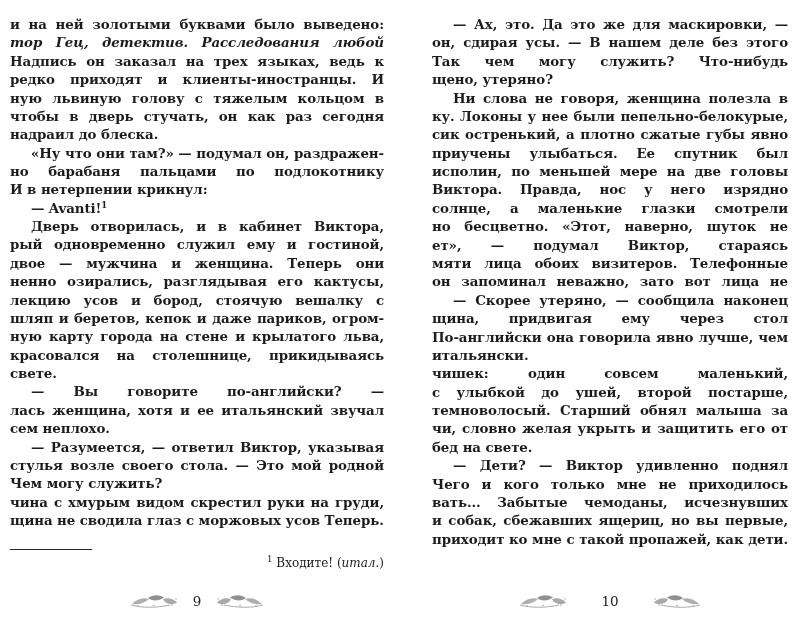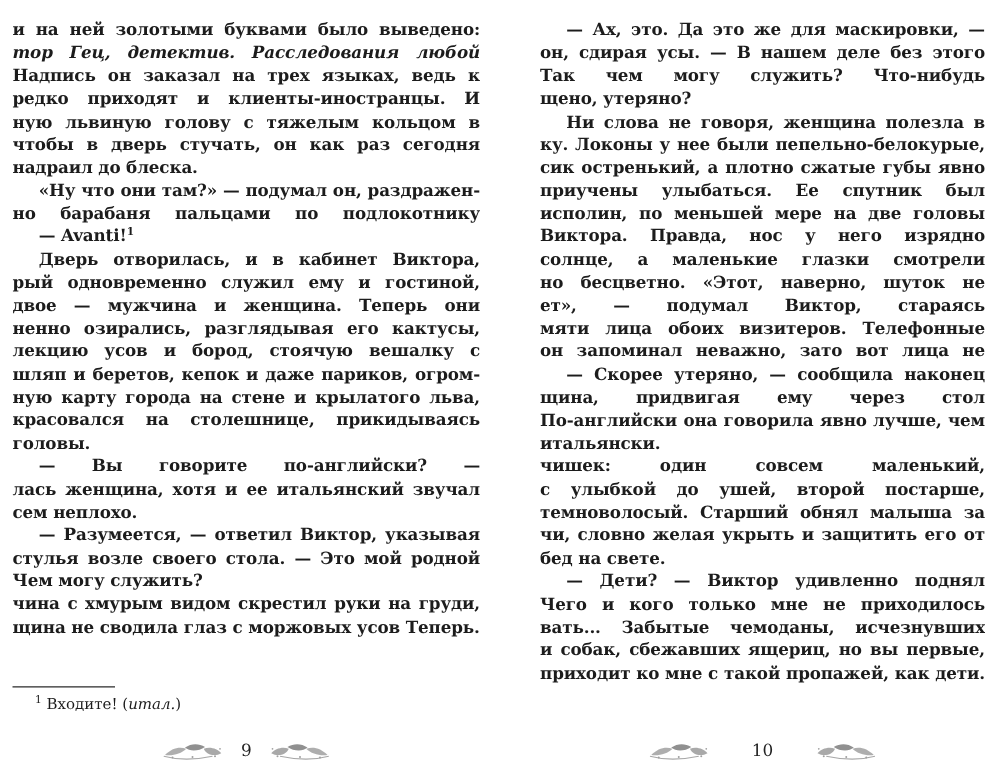--- a/index.html
+++ b/index.html
@@ -22,21 +22,21 @@
     overflow: hidden;
     text-align: justify;
     text-align-last: justify;
     letter-spacing: -0.1px;
   }
   .line.end { text-align-last: left; }
   .line.ind { text-indent: 21px; }
   .it { font-style: italic; }
   sup.sp { font-size: 8.5px; line-height: 0; vertical-align: 5px; letter-spacing: 0; }
 
-  .footnote { position: absolute; left: 10px; top: 549px; width: 374px; }
+  .footnote { position: absolute; left: 10px; top: 549px; width: 374px; text-align: right; }
   .footnote-rule { width: 82px; height: 0; border-top: 1.2px solid #2b2b2b; }
   .footnote-line {
     margin-top: 6px;
     font-size: 12px;
     line-height: 15px;
     text-indent: 18px;
   }
 
   .footer {
     position: absolute; top: 592px; height: 18px;
@@ -56,30 +56,31 @@
   <div class="page-text left">
       <div class="line"><span>и на ней золотыми буквами было выведено: </span><span class="it">Вик-</span></div>
       <div class="line"><span class="it">тор Гец, детектив. Расследования любой сложности.</span></div>
       <div class="line"><span>Надпись он заказал на трех языках, ведь к нему не-</span></div>
       <div class="line"><span>редко приходят и клиенты-иностранцы. И латун-</span></div>
       <div class="line"><span>ную львиную голову с тяжелым кольцом в пасти,</span></div>
       <div class="line"><span>чтобы в дверь стучать, он как раз сегодня утром</span></div>
       <div class="line end"><span>надраил до блеска.</span></div>
       <div class="line ind"><span>«Ну что они там?» — подумал он, раздражен-</span></div>
       <div class="line"><span>но барабаня пальцами по подлокотнику кресла.</span></div>
+      <div class="line end"><span>И в нетерпении крикнул:</span></div>
       <div class="line ind end"><span>— Avanti!</span><sup class="sp">1</sup></div>
       <div class="line ind"><span>Дверь отворилась, и в кабинет Виктора, кото-</span></div>
       <div class="line"><span>рый одновременно служил ему и гостиной, вошли</span></div>
       <div class="line"><span>двое — мужчина и женщина. Теперь они неприяз-</span></div>
       <div class="line"><span>ненно озирались, разглядывая его кактусы, кол-</span></div>
       <div class="line"><span>лекцию усов и бород, стоячую вешалку с уймой</span></div>
       <div class="line"><span>шляп и беретов, кепок и даже париков, огром-</span></div>
       <div class="line"><span>ную карту города на стене и крылатого льва, что</span></div>
       <div class="line"><span>красовался на столешнице, прикидываясь пресс-</span></div>
-      <div class="line end"><span>головы.</span></div>
+      <div class="line end"><span>свете.</span></div>
       <div class="line ind"><span>— Вы говорите по-английски? — поинтересова-</span></div>
       <div class="line"><span>лась женщина, хотя и ее итальянский звучал сов-</span></div>
       <div class="line end"><span>сем неплохо.</span></div>
       <div class="line ind"><span>— Разумеется, — ответил Виктор, указывая на</span></div>
       <div class="line"><span>стулья возле своего стола. — Это мой родной язык.</span></div>
       <div class="line end"><span>Чем могу служить?</span></div>
       <div class="line"><span>чина с хмурым видом скрестил руки на груди, жен-</span></div>
       <div class="line end"><span>щина не сводила глаз с моржовых усов Теперь.</span></div>
     </div>
 

